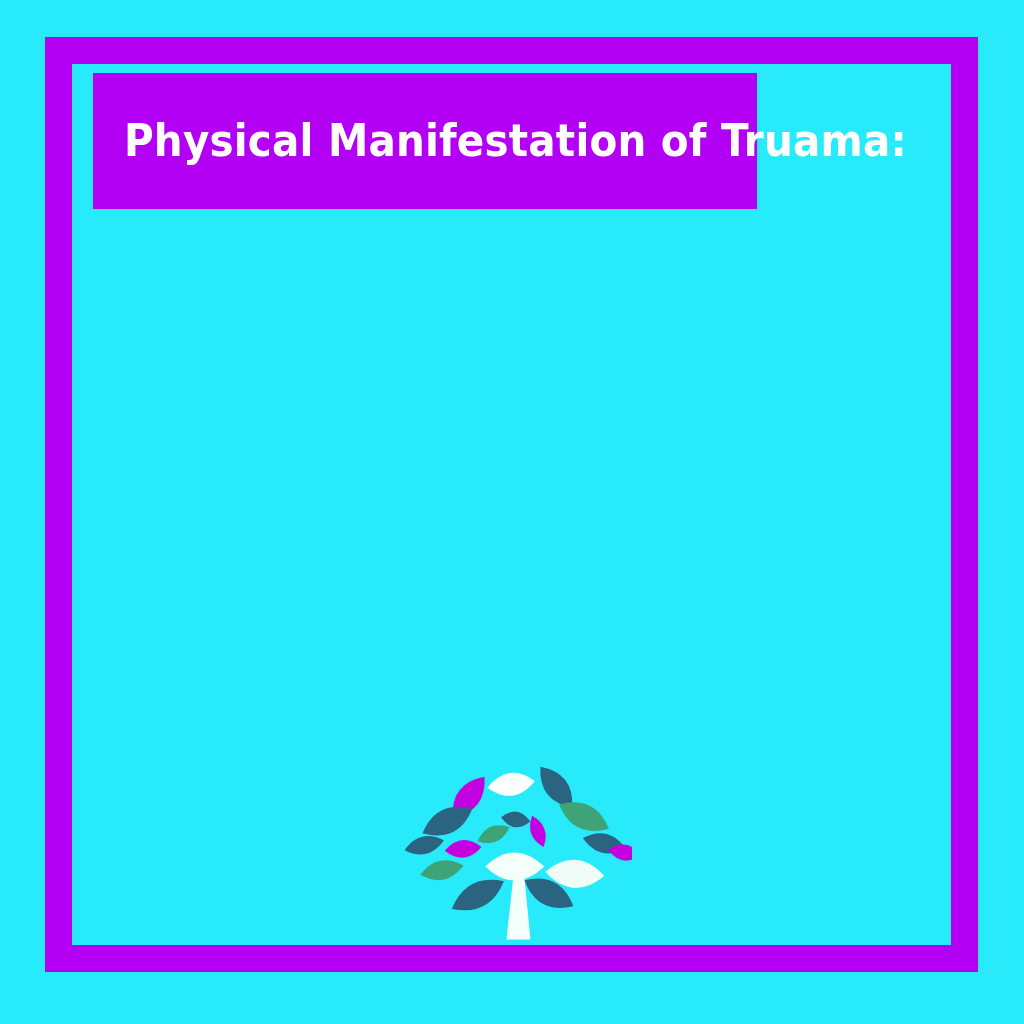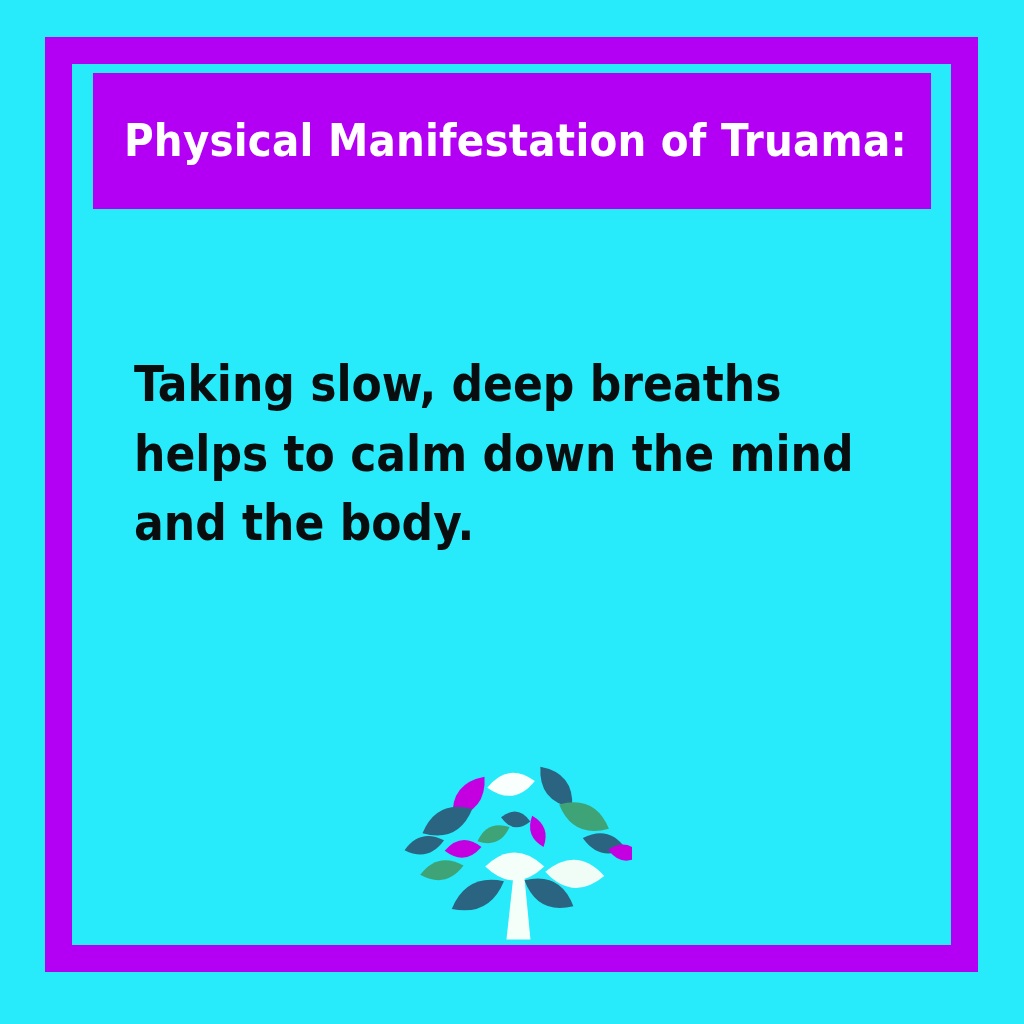--- a/index.html
+++ b/index.html
@@ -41,21 +41,21 @@
     right: 27px;
     bottom: 27px;
     background: #27ebfb;
   }
 
   
   #title-banner {
     position: absolute;
     left: 21px;
     top: 9px;
-    width: 838px;
+    width: 664px;
     height: 136px;
     background: #b300f5;
     display: flex;
     align-items: center;
     box-sizing: border-box;
     padding-left: 31px;
   }
 
   #title-text {
     color: #ffffff;
@@ -105,21 +105,20 @@
 <div id="poster">
 
   <div id="frame-outer">
     <div id="frame-inner">
 
       <div id="title-banner">
         <span id="title-text" style="font-size: 45px;">Physical Manifestation of Truama:</span>
       </div>
 
       <div id="body-copy">
-        <p class="para" id="para-2">Taking slow, deep breaths helps to calm down the mind and the body.</p>
       </div>
 
       <div id="logo-wrap">
         <svg id="tree-logo" width="240" height="200" viewBox="-30 -10 260 215" aria-hidden="true">
           <g id="tree-trunk-group">
             <polygon id="trunk" points="103,108 112,108 120,190 94,190" fill="#f5fffa"></polygon>
           </g>
           <g id="leaf-group">
               <path d="M -26 0 Q 0 -24.7 26 0 Q 0 24.7 -26 0 Z" fill="#f8fffc" transform="translate(99,22) rotate(-8)"></path>
               <path d="M -28 0 Q 0 -24.7 28 0 Q 0 24.7 -28 0 Z" fill="#2b6480" transform="translate(148,25) rotate(52)"></path>

